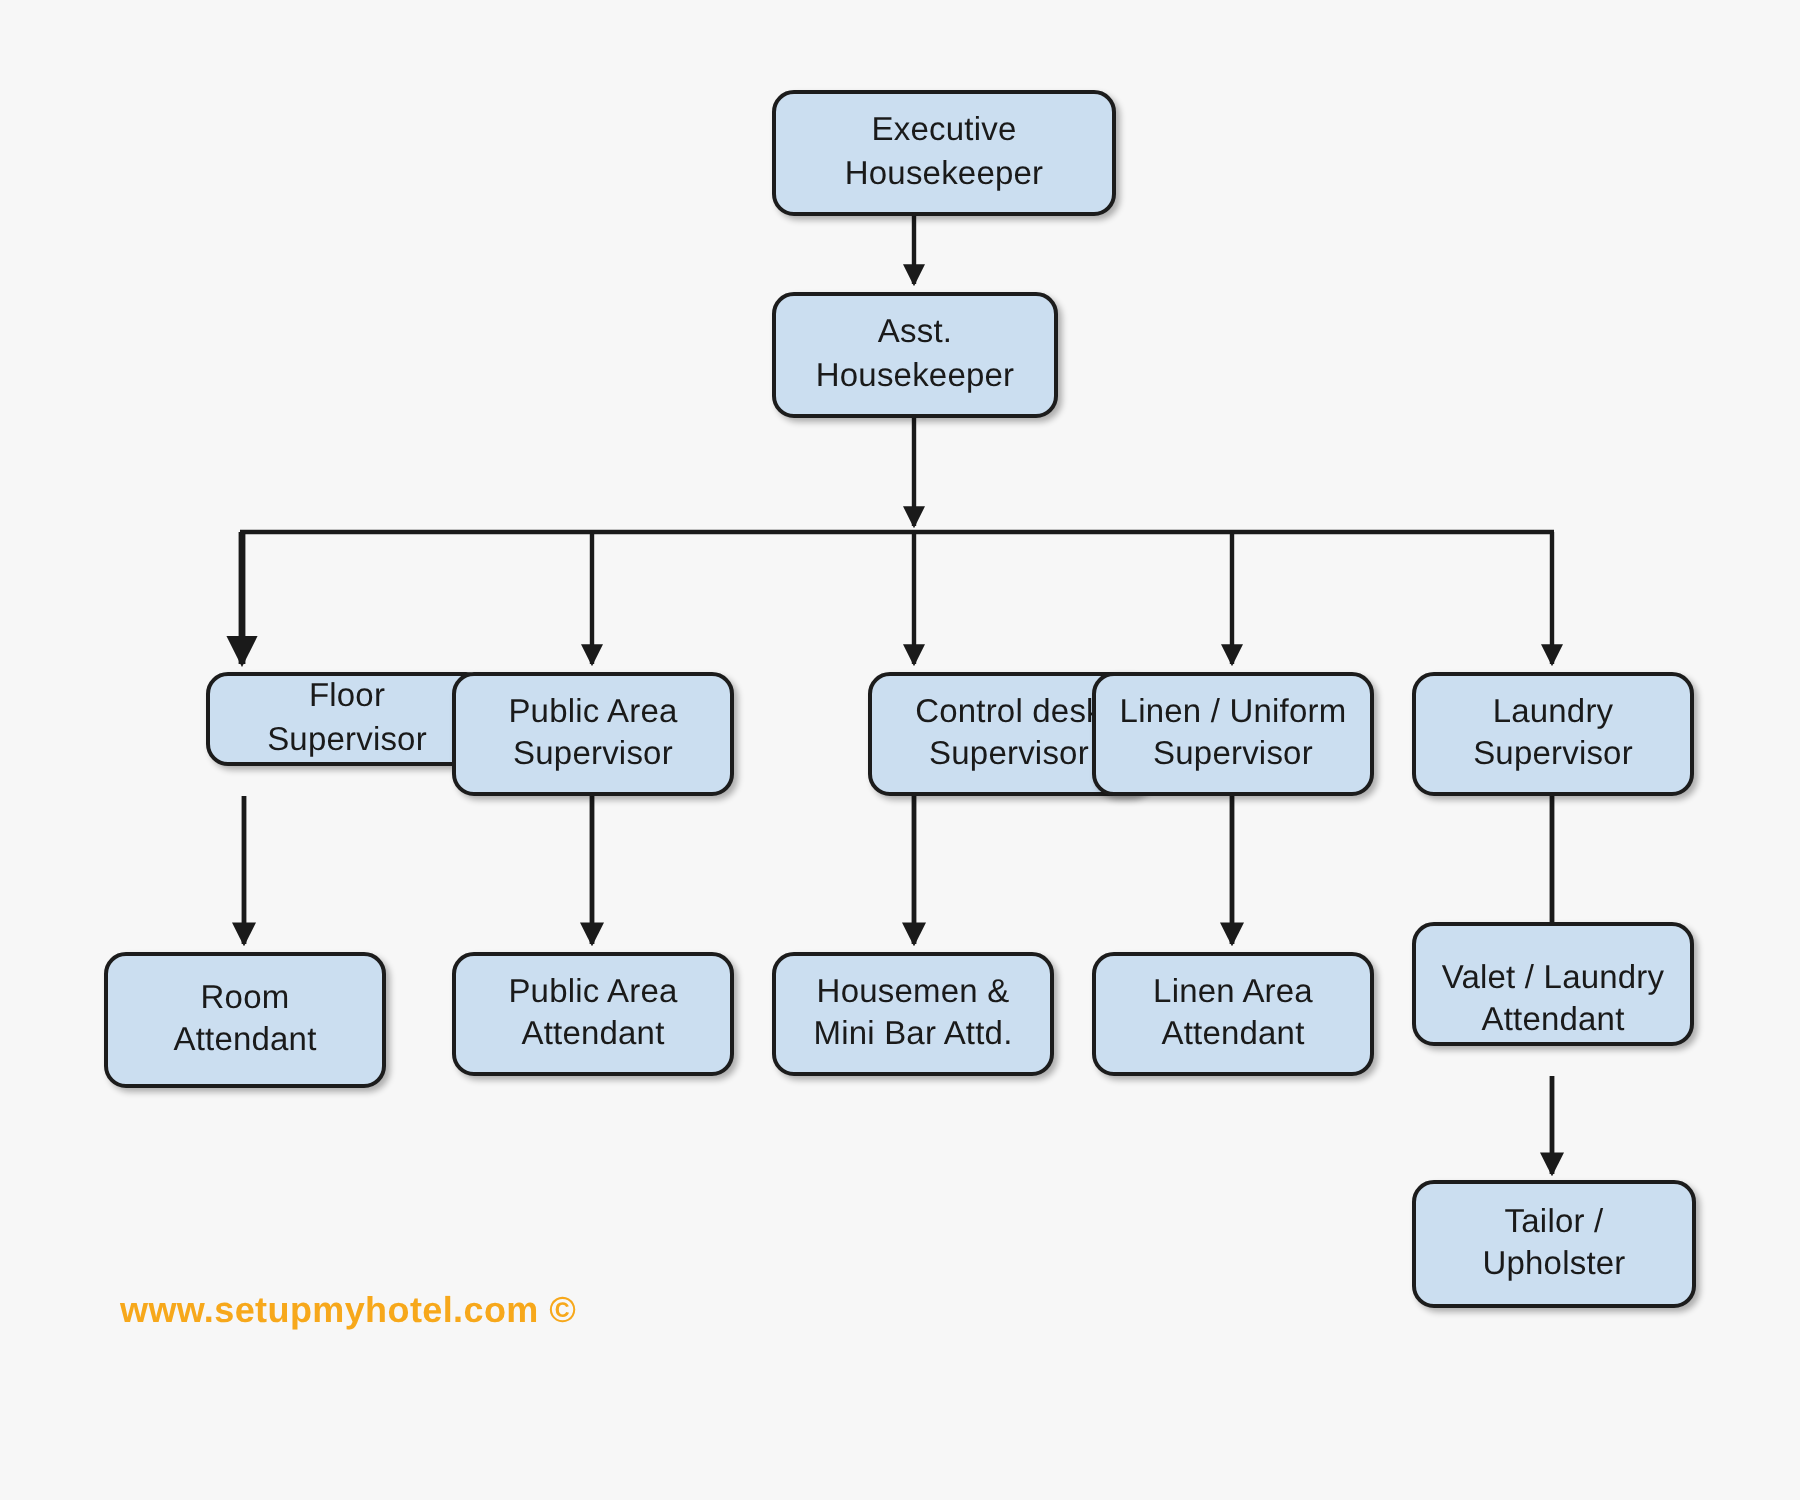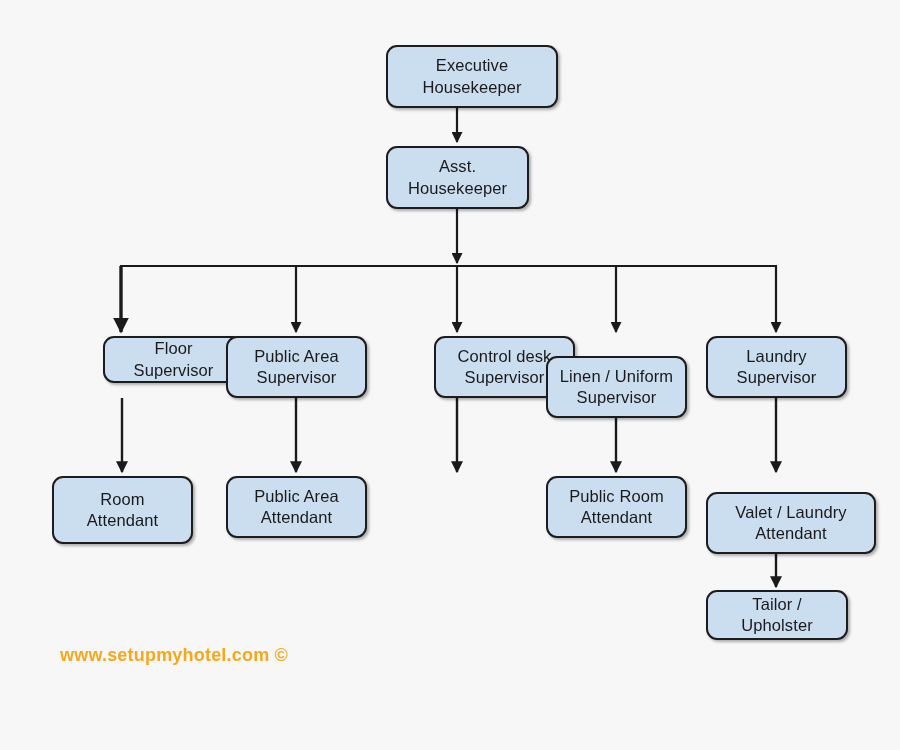--- a/index.html
+++ b/index.html
@@ -115,51 +115,55 @@
   <div class="node" style="left:226px; top:336px; width:141px; height:62px;">
     <span class="node-label">Public Area
 Supervisor</span>
   </div>
 
   <div class="node" style="left:386px; top:336px; width:141px; height:62px;margin-left:48px;">
     <span class="node-label">Control desk
 Supervisor</span>
   </div>
 
-  <div class="node" style="left:546px; top:336px; width:141px; height:62px;margin-top:20px;">
+  <div class="node" style="left:546px; top:336px; width:141px; height:62px;">
     <span class="node-label">Linen / Uniform
 Supervisor</span>
   </div>
 
   <div class="node" style="left:706px; top:336px; width:141px; height:62px;text-align:center;">
     <span class="node-label">Laundry
 Supervisor</span>
   </div>
 
   <div class="node" style="left:52px; top:476px; width:141px; height:68px;">
     <span class="node-label">Room
 Attendant</span>
   </div>
 
   <div class="node" style="left:226px; top:476px; width:141px; height:62px;">
     <span class="node-label">Public Area
 Attendant</span>
   </div>
 
+  <div class="node" style="left:386px; top:476px; width:141px; height:62px;">
+    <span class="node-label">Housemen &amp;
+Mini Bar Attd.</span>
+  </div>
 
   <div class="node" style="left:546px; top:476px; width:141px; height:62px;">
-    <span class="node-label">Public Room
+    <span class="node-label">Linen Area
 Attendant</span>
   </div>
 
-  <div class="node" style="left:706px; top:492px; width:170px; height:62px;">
+  <div class="node" style="left:706px; top:461px; width:141px; height:62px;align-items:flex-end;">
     <span class="node-label">Valet / Laundry
 Attendant</span>
   </div>
 
-  <div class="node" style="left:706px; top:590px; width:142px; height:50px;">
+  <div class="node" style="left:706px; top:590px; width:142px; height:64px;">
     <span class="node-label">Tailor /
 Upholster</span>
   </div>
 
   <div class="watermark">www.setupmyhotel.com ©</div>
 
 </div>
 
 </body></html>

